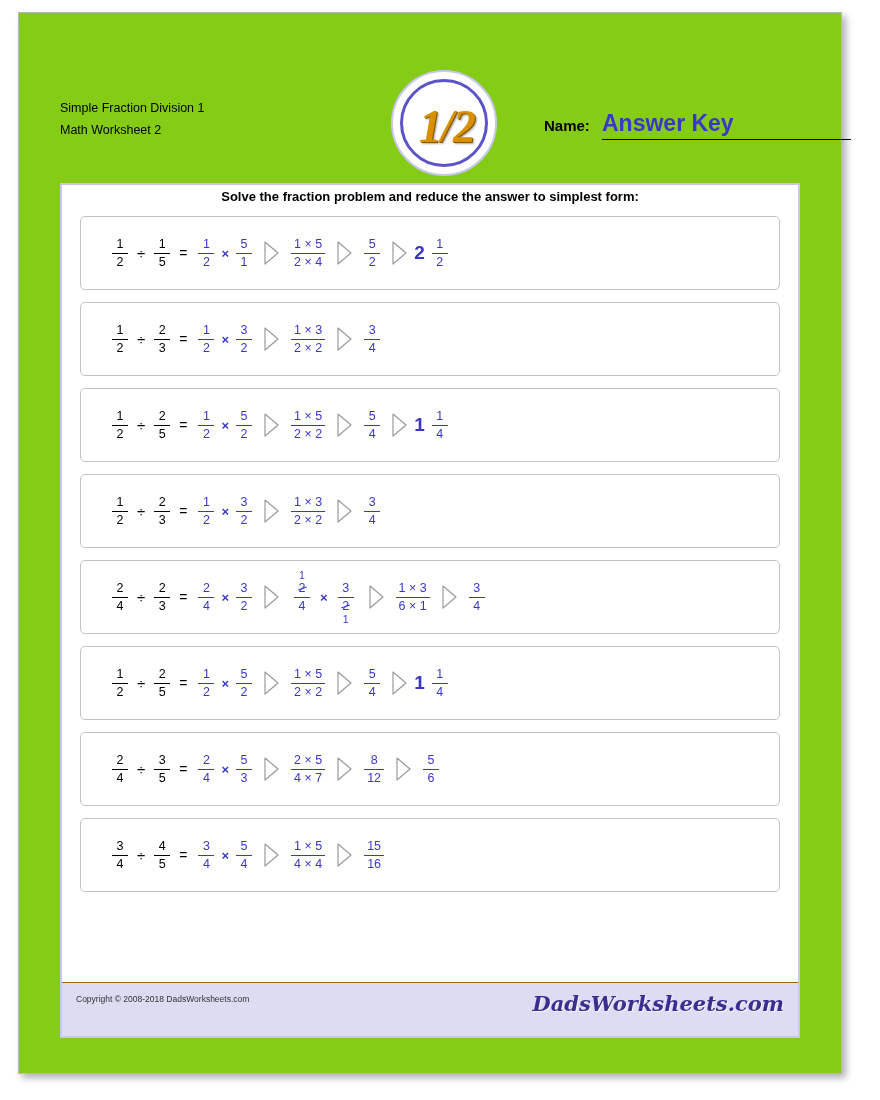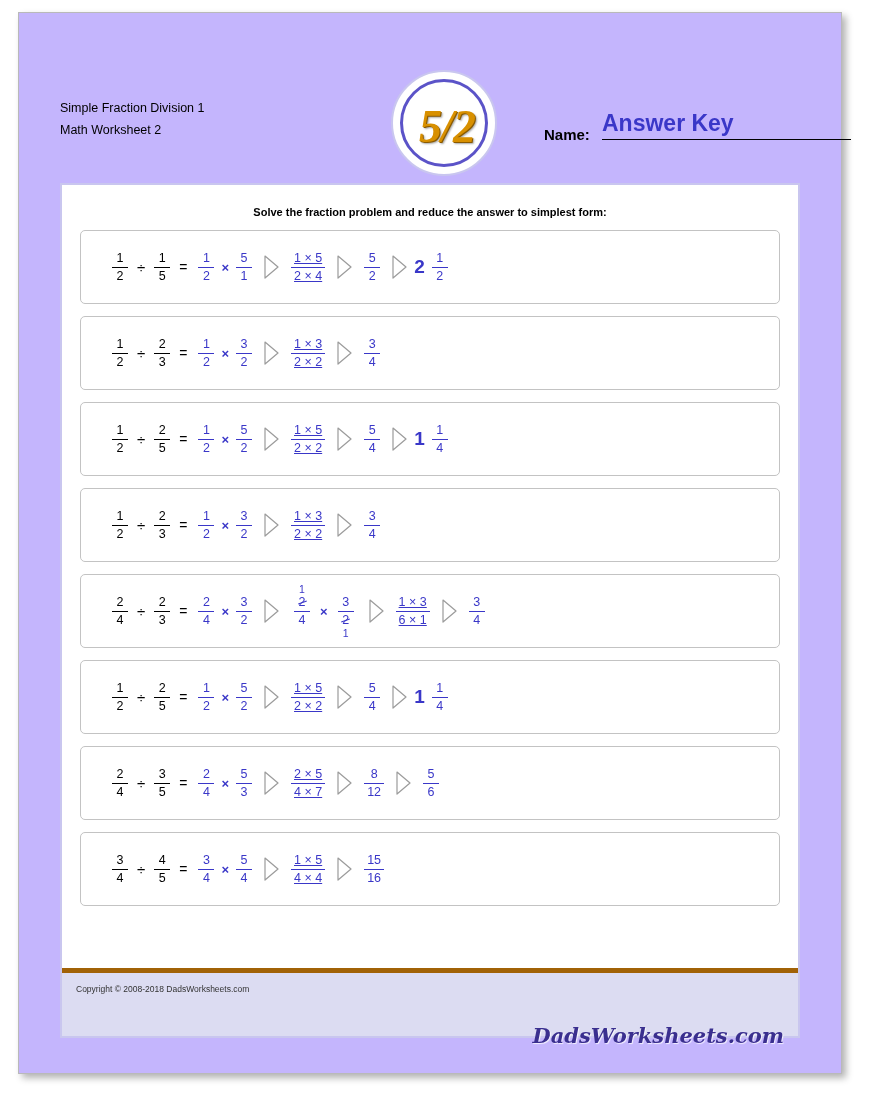--- a/index.html
+++ b/index.html
@@ -12,21 +12,21 @@
     height: 1100px;
     font-family: "Liberation Sans", sans-serif;
     position: relative;
   }
   .page {
     position: absolute;
     left: 18px;
     top: 12px;
     width: 824px;
     height: 1062px;
-    background: #c4b5fd;
+    background: #84cc16;
     border: 1px solid #b9b9b9;
     box-shadow: 4px 4px 7px rgba(0,0,0,0.30);
     box-sizing: border-box;
   }
 
   
   .header {
     position: relative;
     height: 128px;
   }
@@ -83,21 +83,21 @@
 
   .name-row {
     position: absolute;
     left: 525px;
     top: 96px;
     width: 270px;
   }
   .name-label {
     position: absolute;
     left: 0;
-    top: 17px;
+    top: 8px;
     font-size: 15px;
     font-weight: bold;
     color: #000;
   }
   .name-line {
     position: absolute;
     left: 58px;
     top: 0px;
     width: 249px;
     border-bottom: 1.5px solid #000;
@@ -117,24 +117,24 @@
     left: 41px;
     top: 170px;
     width: 740px;
     height: 855px;
     background: #ffffff;
     border: 2px solid #c9c6ef;
     box-sizing: border-box;
   }
   .instructions {
     text-align: center;
-    font-size: 11px;
+    font-size: 13px;
     font-weight: bold;
     color: #000;
-    padding-top: 21px;
+    padding-top: 4px;
     padding-bottom: 12px;
   }
 
   .problems {
     padding: 0 18px;
   }
   .problem-box {
     border: 1px solid #c3c3c3;
     border-radius: 5px;
     height: 74px;
@@ -165,21 +165,21 @@
   .frac .num, .frac .den {
     padding: 1px 3px;
     font-size: 12.5px;
   }
   .frac .bar {
     border-top: 1.2px solid currentColor;
     width: 100%;
     min-width: 16px;
     margin: 1px 0;
   }
-  .frac.wide .num, .frac.wide .den { white-space: nowrap; text-decoration: underline; }
+  .frac.wide .num, .frac.wide .den { white-space: nowrap; }
 
   .op {
     font-size: 15px;
     margin: 0 4px;
     color: #3a37c8;
     display: inline-block;
   }
   .op.black { color: #000; }
   .eq {
     font-size: 14px;
@@ -232,61 +232,60 @@
     border-top: 1.1px solid #3a37c8;
     transform: rotate(-20deg);
   }
 
   
   .footer {
     position: absolute;
     left: 0;
     bottom: 0;
     width: 100%;
-    height: 68px;
+    height: 54px;
     background: #dcdcf2;
-    border-top: 5px solid #a16207;
+    border-top: 1px solid #a16207;
     box-sizing: border-box;
   }
   .copyright {
     position: absolute;
     left: 14px;
     top: 10px;
     font-size: 8.5px;
     color: #333;
     line-height: 13px;
   }
   .brand {
     position: absolute;
     right: 14px;
     top: 8px;
     font-family: "DejaVu Serif", serif;
     font-style: italic;
     font-weight: bold;
     font-size: 21px;
     color: #3a2f8f;
     text-shadow: 1px 1px 1px rgba(255,255,255,0.8);
-    margin-top: 42px;
   }
 </style>
 </head>
 <body>
 
 <div class="page">
 
   <div class="header">
     <div class="title-block">
       <div>Simple Fraction Division 1</div>
       <div>Math Worksheet 2</div>
     </div>
 
     <div class="logo-wrap">
       <div class="logo-outer"></div>
       <div class="logo-inner">
-        <div class="logo-half">5/2</div>
+        <div class="logo-half">1/2</div>
       </div>
     </div>
 
     <div class="name-row">
       <div class="name-label">Name:</div>
       <div class="name-line">
         <span class="answer-key">Answer Key</span>
       </div>
     </div>
   </div>

